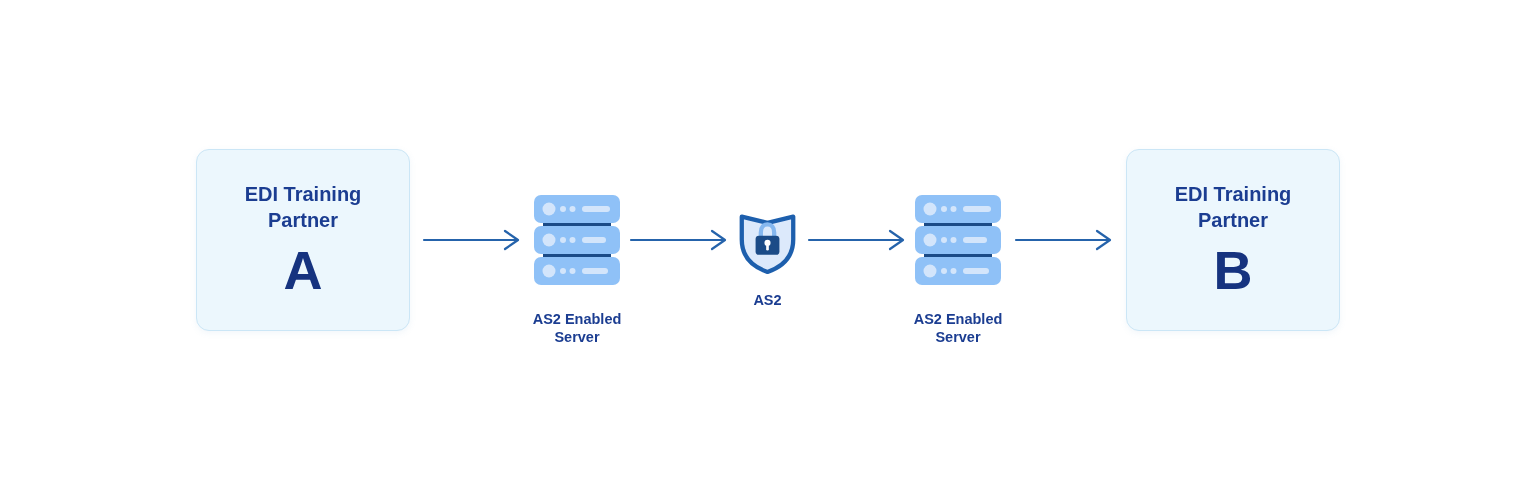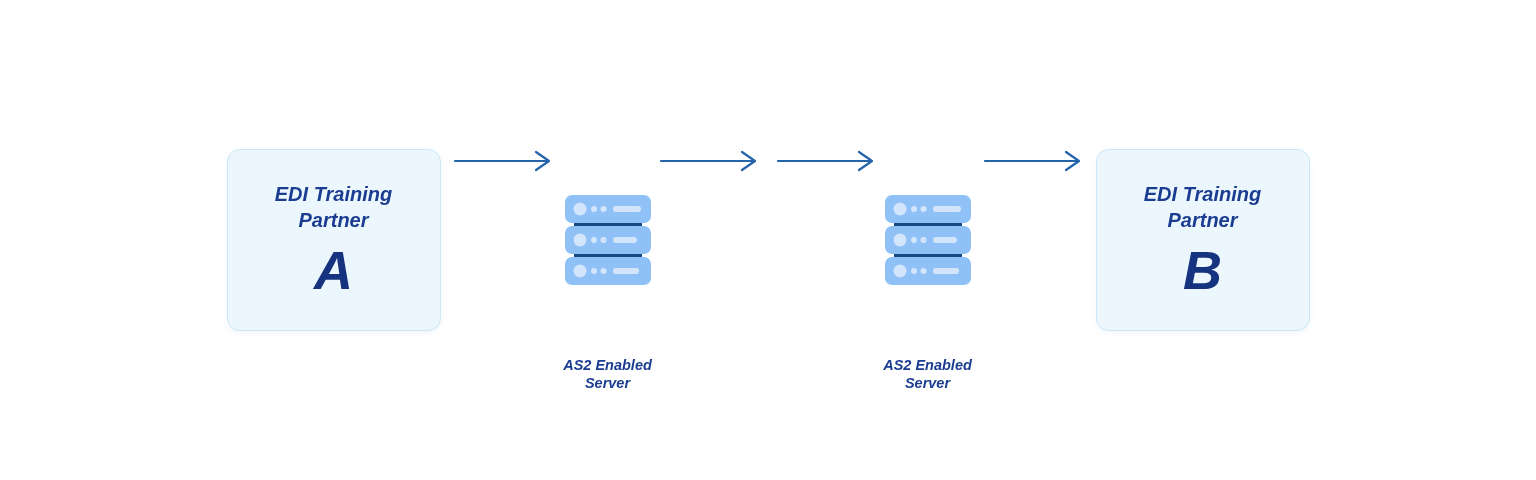--- a/index.html
+++ b/index.html
@@ -22,21 +22,21 @@
   body{
     background:var(--background);
     font-family:"Liberation Sans","DejaVu Sans",sans-serif;
     overflow:hidden;
   }
   .canvas{
     width:1536px;height:480px;
     display:flex;align-items:center;justify-content:center;
   }
   .flow-row{
-    display:flex;justify-content:center;font-style:italic;
+    display:flex;align-items:center;justify-content:center;
   }
   .partner-box{
     width:214px;height:182px;
     background:var(--box-fill);
     border:1.5px solid var(--box-border);
     border-radius:13px;
     display:flex;flex-direction:column;align-items:center;justify-content:center;
     box-shadow:0 2px 6px rgba(120,170,210,0.10);
   }
   .partner-title{
@@ -130,20 +130,30 @@
       <div class="node-label">AS2 Enabled Server</div>
     </div>
 
     <div class="arrow-wrap w117">
       <svg class="arrow-svg" width="100" height="24" viewBox="0 0 100 24">
         <line x1="2" y1="12" x2="95" y2="12"></line>
         <path d="M83 3 L96 12 L83 21"></path>
       </svg>
     </div>
 
+    <div class="node">
+      <svg class="shield-icon" width="61" height="69" viewBox="0 0 64 72">
+        <path class="shield-body" d="M5 11 L32 17.5 L59 11 L59 35 C59 53 48 63.5 32 69 C16 63.5 5 53 5 35 Z"></path>
+        <path class="shackle" d="M25 33 L25 27.5 C25 22 28 19 32 19 C36 19 39 22 39 27.5 L39 33"></path>
+        <rect class="lock-rect" x="19.5" y="31" width="25" height="20" rx="3.5"></rect>
+        <circle class="keyhole" cx="32" cy="38.5" r="3.2"></circle>
+        <rect class="keyhole" x="30.6" y="40" width="2.8" height="6.5" rx="1.4"></rect>
+      </svg>
+      <div class="node-label narrow">AS2</div>
+    </div>
 
     <div class="arrow-wrap w117">
       <svg class="arrow-svg" width="100" height="24" viewBox="0 0 100 24">
         <line x1="2" y1="12" x2="95" y2="12"></line>
         <path d="M83 3 L96 12 L83 21"></path>
       </svg>
     </div>
 
     <div class="node">
       <svg class="server-icon" width="86" height="90" viewBox="0 0 86 90">

